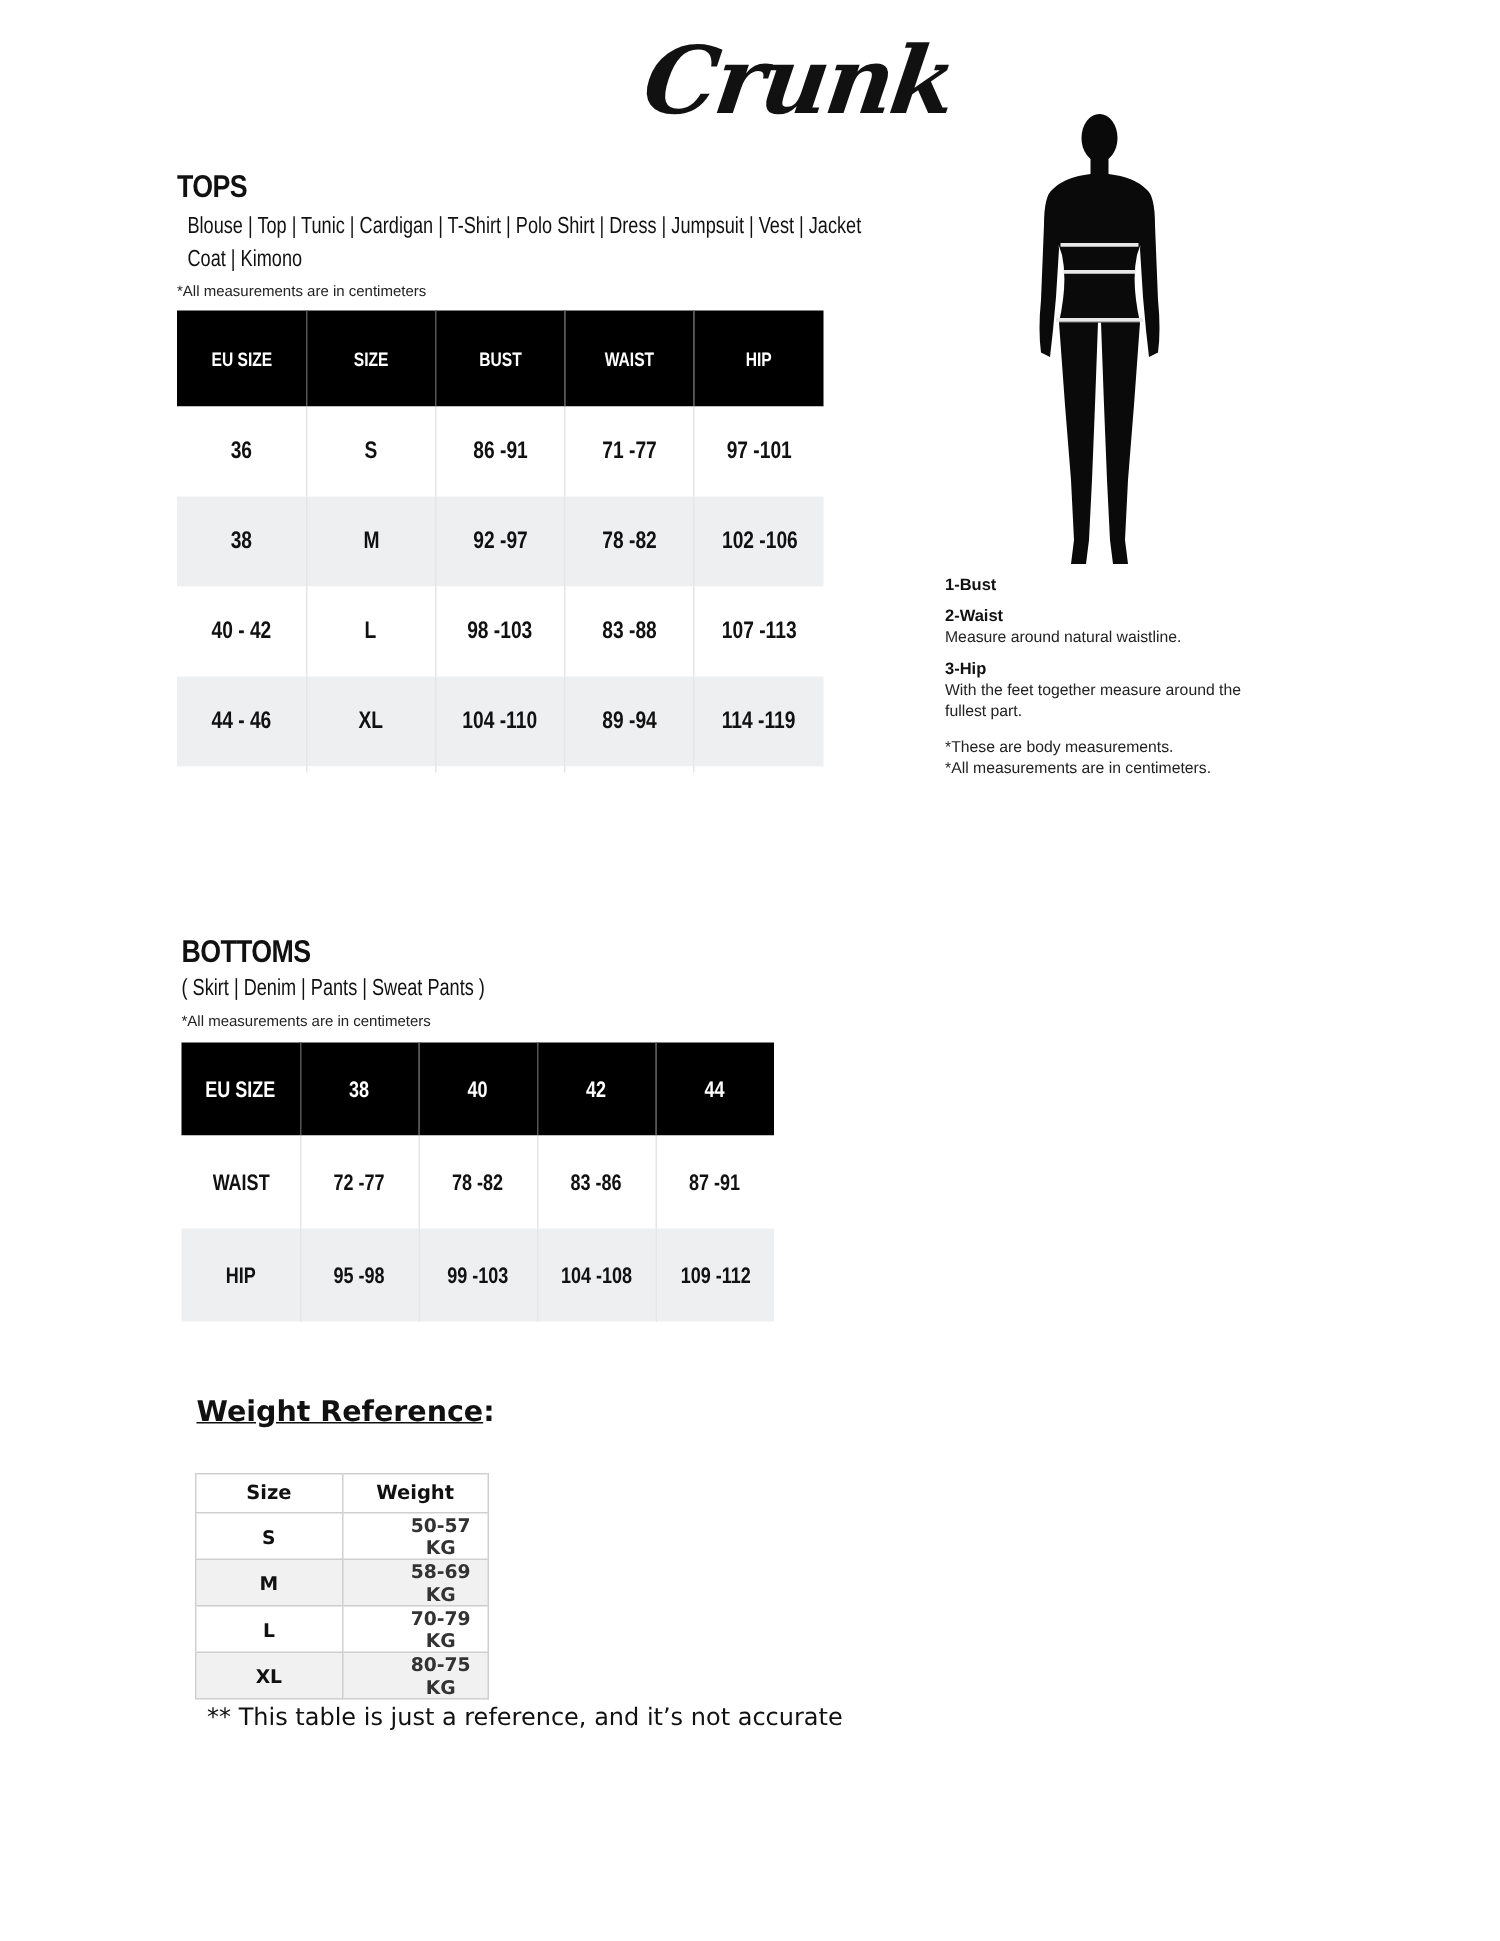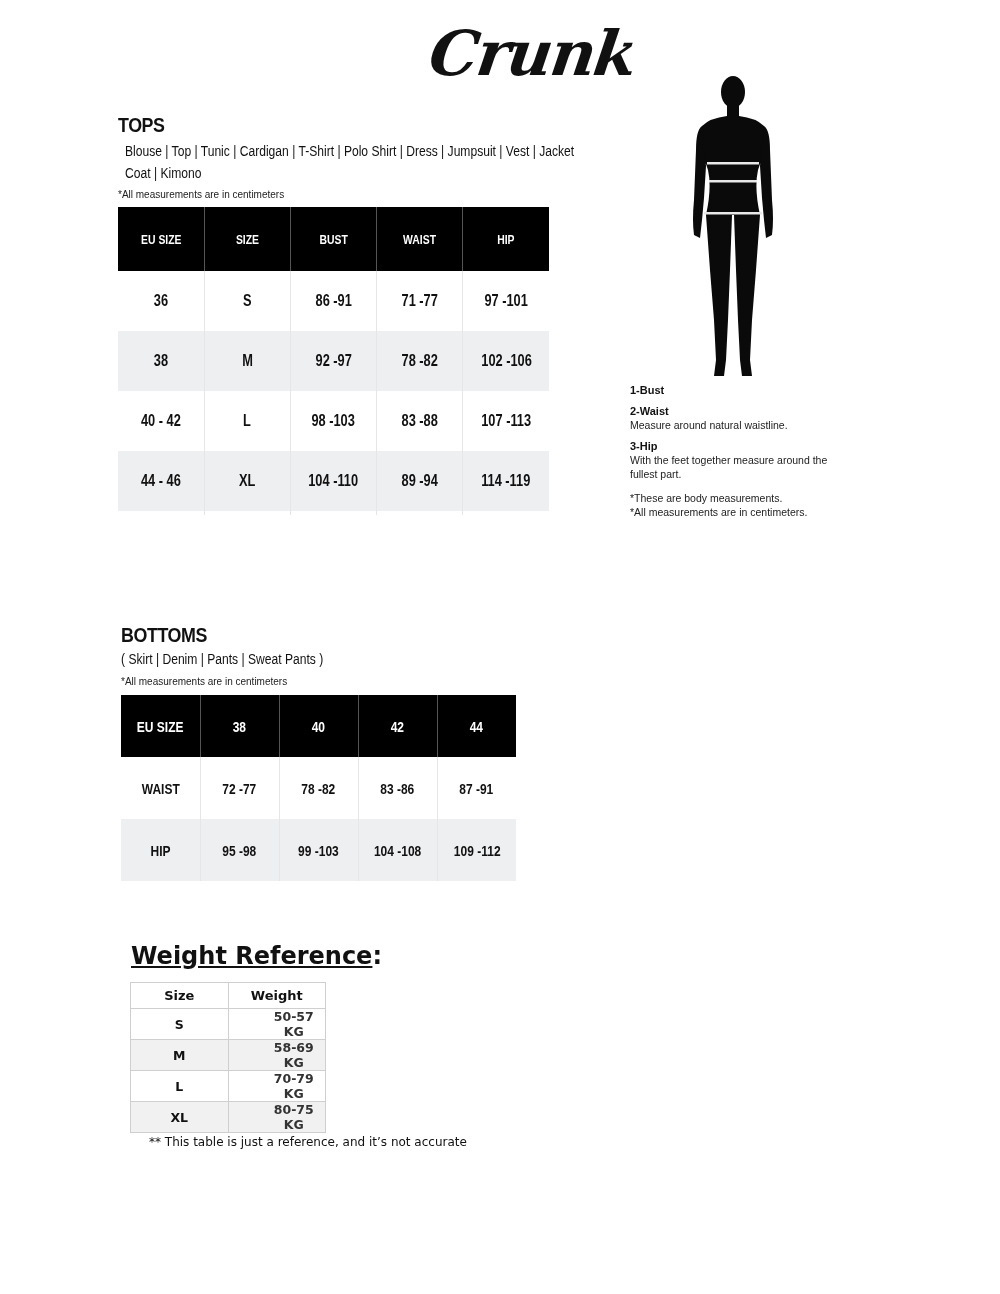--- a/index.html
+++ b/index.html
@@ -57,40 +57,40 @@
     .figure { position: absolute; left: 680px; top: 70px; width: 110px; height: 312px; }
 
     .measure-guide { position: absolute; left: 630px; top: 383px; width: 220px; font-family: "Liberation Sans", sans-serif; color: #222; }
     .measure-guide .item { margin-bottom: 7px; }
     .measure-guide .mg-title { font-weight: bold; font-size: 11px; line-height: 14px; color: #111; }
     .measure-guide .mg-desc { font-size: 10.5px; line-height: 14px; }
     .measure-guide .mg-notes { margin-top: 10px; font-size: 10.5px; line-height: 14px; }
 
     .weight-title {
       position: absolute; left: 131px; top: 930px; font-family: "DejaVu Sans", sans-serif;
-      font-weight: bold; font-size: 24px; color: #111; margin-top: 12px;
+      font-weight: bold; font-size: 19px; color: #111;
     }
     .weight-title .u { text-decoration: underline; }
 
     #weight-table {
       position: absolute; left: 130px; top: 982px; width: 196px; border-collapse: collapse;
       table-layout: fixed; border: 1px solid #cfcfcf;
     }
     #weight-table th, #weight-table td {
       font-family: "DejaVu Sans", sans-serif; font-weight: bold; font-size: 12.5px;
       height: 27px; padding: 0; text-align: center; border-bottom: 1px solid #cfcfcf;
       border-right: 1px solid #cfcfcf; color: #111;
     }
     #weight-table th { height: 25px; font-size: 13px; }
     #weight-table tr.alt td { background: #f1f1f1; }
     #weight-table td.wval { color: #333; font-weight: bold; padding-left: 34px; }
 
     .disclaimer {
-      position: absolute; left: 149px; top: 1135px; font-family: "DejaVu Sans", sans-serif;
-      font-size: 12px; color: #111; white-space: nowrap;
+      position: absolute; left: 138px; top: 1135px; font-family: "DejaVu Sans", sans-serif;
+      font-size: 16px; color: #111; white-space: nowrap;
     }
   </style>
 </head>
 <body>
 
 <div class="logo">Crunk</div>
 
 <div class="section-title" style="left:118px; top:113px;">TOPS</div>
 <div class="category-line" style="left:125px; top:142px;">Blouse | Top | Tunic | Cardigan | T-Shirt | Polo Shirt | Dress | Jumpsuit | Vest | Jacket</div>
 <div class="category-line" style="left:125px; top:164px;">Coat  |  Kimono</div>

